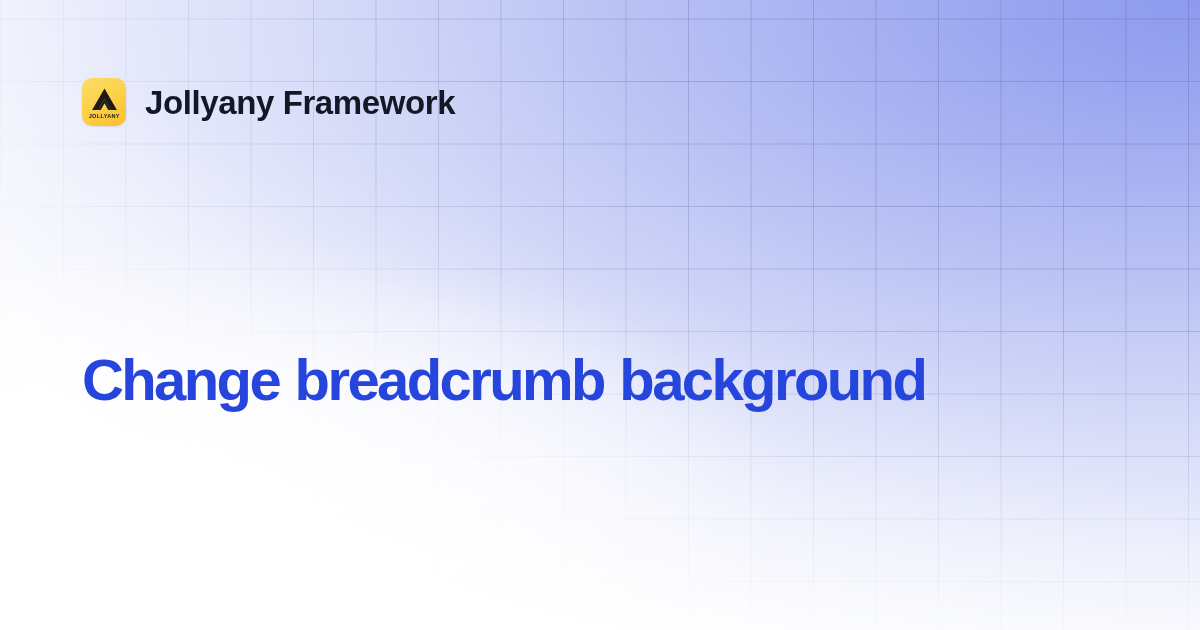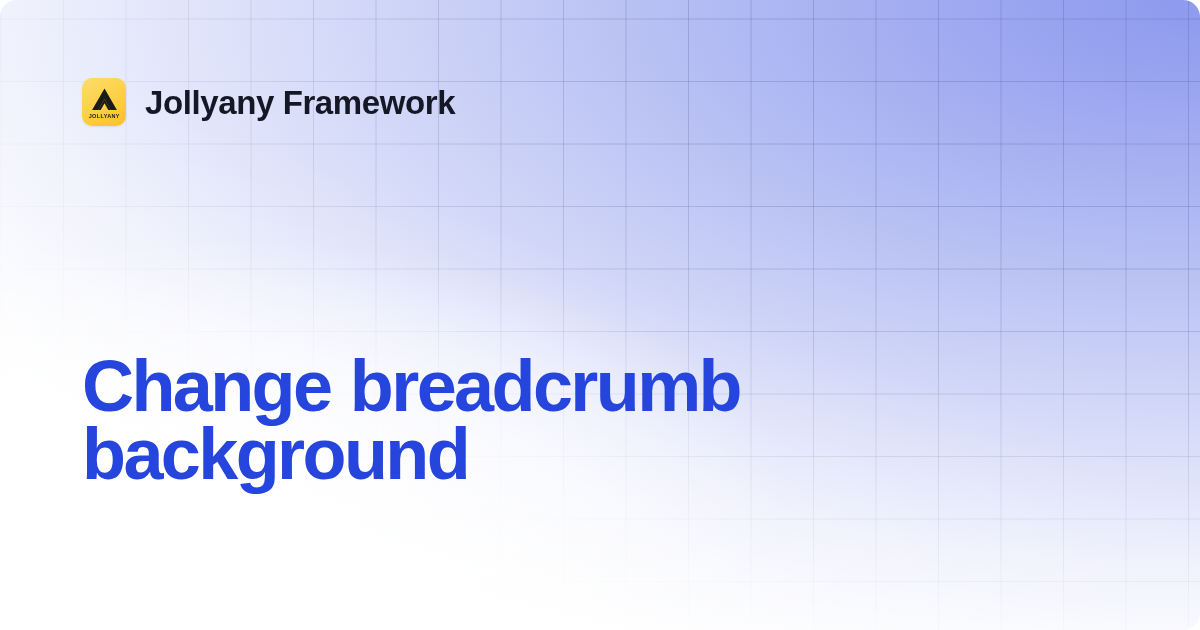--- a/index.html
+++ b/index.html
@@ -14,21 +14,20 @@
     font-family: "Liberation Sans", sans-serif;
     background: #ffffff;
   }
 
   .og-card {
     position: relative;
     width: 1200px;
     height: 630px;
     overflow: hidden;
     background: #ffffff;
-    border-radius: 17px;
   }
 
   
   .bg-base {
     position: absolute;
     inset: 0;
     background: #ffffff;
   }
 
   .bg-gradient {
@@ -151,21 +150,21 @@
   }
 
   
   .headline {
     position: absolute;
     left: 82px;
     top: 352px;
     width: 1000px;
     z-index: 5;
     font-family: "Liberation Sans", sans-serif;
-    font-size: 72px;
+    font-size: 58px;
     font-weight: bold;
     line-height: 0.95;
     letter-spacing: -2.6px;
     color: #2645dc;
     word-spacing: 2px;
   }
 </style>
 </head>
 <body>
 

